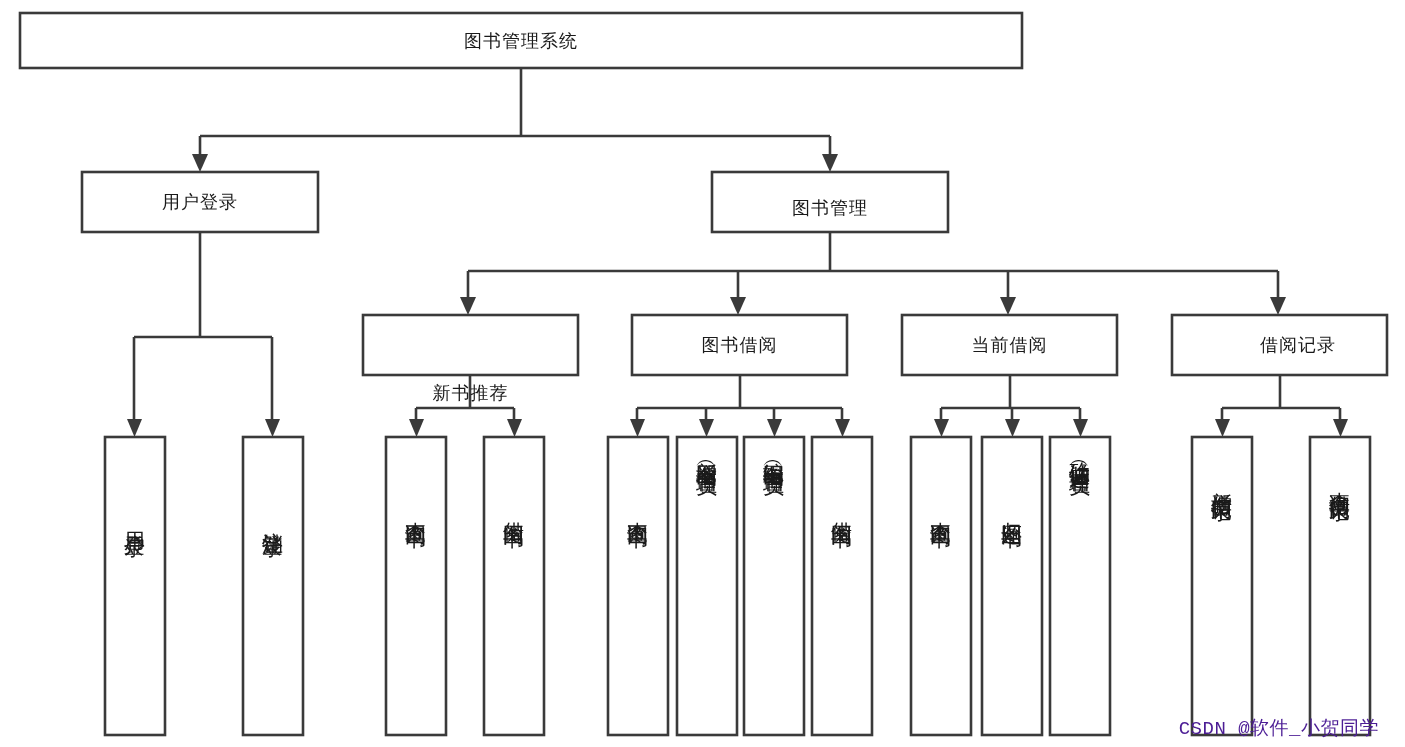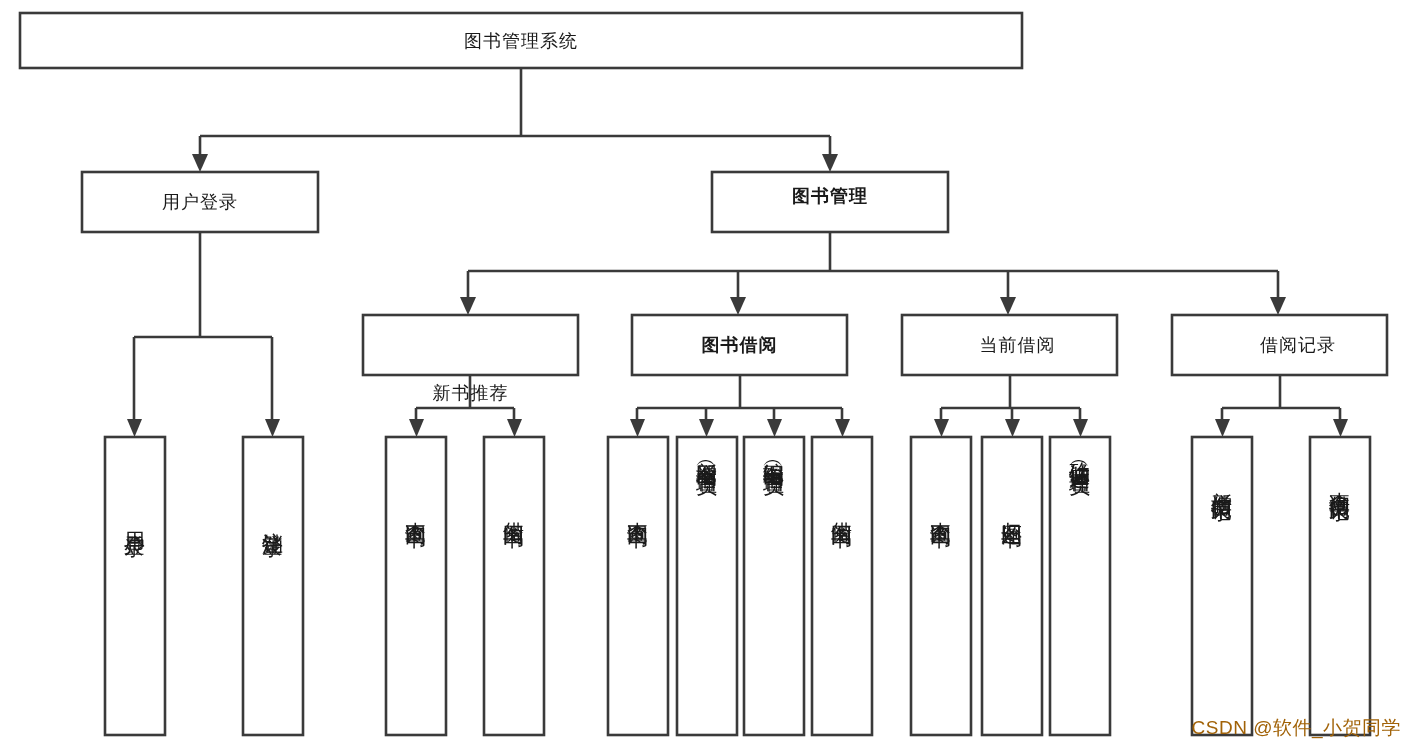--- a/index.html
+++ b/index.html
@@ -63,25 +63,25 @@
     align-items: center;
     justify-content: center;
     pointer-events: none;
     font-family: "Liberation Sans", "DejaVu Sans", sans-serif;
     font-size: 18px;
     color: #1a1a1a;
     letter-spacing: 1px;
   }
   #watermark {
     position: absolute;
-    right: 4px;
+    right: 26px;
     bottom: 6px;
-    font-family: Liberation Sans, sans-serif;
+    font-family: Liberation Mono, monospace;
     font-size: 19px;
-    color: #a16207;
+    color: #4c1d95;
     letter-spacing: 0.5px;
     white-space: nowrap;
   }
 </style>
 </head>
 <body>
 
 <div id="diagram-root">
 
   <svg class="diagram" viewBox="0 0 1405 747">
@@ -184,25 +184,25 @@
     <rect class="node-box" x="911" y="437" width="60" height="298"></rect>
     <rect class="node-box" x="982" y="437" width="60" height="298"></rect>
     <rect class="node-box" x="1050" y="437" width="60" height="298"></rect>
     <rect class="node-box" x="1192" y="437" width="60" height="298"></rect>
     <rect class="node-box" x="1310" y="437" width="60" height="298"></rect>
   </svg>
 
   <div class="hlabel-wrap" style="left:20px;  top:13px;  width:1002px; height:55px;">图书管理系统</div>
 
   <div class="hlabel-wrap" style="left:82px;  top:172px; width:236px; height:60px;">用户登录</div>
-  <div class="hlabel-wrap" style="left:712px; top:172px; width:236px; height:48px;font-weight:bold;">图书管理</div>
+  <div class="hlabel-wrap" style="left:712px; top:184px; width:236px; height:48px;">图书管理</div>
 
   <div class="hlabel-wrap" style="left:363px;  top:315px; width:215px; height:60px;margin-top:48px;">新书推荐</div>
-  <div class="hlabel-wrap" style="left:632px;  top:315px; width:215px; height:60px;font-weight:bold;">图书借阅</div>
-  <div class="hlabel-wrap" style="left:902px;  top:315px; width:215px; height:60px;padding-left:8px;">当前借阅</div>
+  <div class="hlabel-wrap" style="left:632px;  top:315px; width:215px; height:60px;">图书借阅</div>
+  <div class="hlabel-wrap" style="left:902px;  top:315px; width:215px; height:60px;">当前借阅</div>
   <div class="hlabel-wrap" style="left:1172px; top:315px; width:252px; height:60px;">借阅记录</div>
 
   <div class="vlabel-wrap" style="left:105px;  top:437px; width:60px; height:298px; padding-top:78px;">
     <span class="vlabel-text">用户登录</span>
   </div>
   <div class="vlabel-wrap" style="left:243px;  top:437px; width:60px; height:298px; padding-top:78px;">
     <span class="vlabel-text">注销登录</span>
   </div>
   <div class="vlabel-wrap" style="left:386px;  top:437px; width:60px; height:298px; padding-top:68px;">
     <span class="vlabel-text">查询图书</span>

